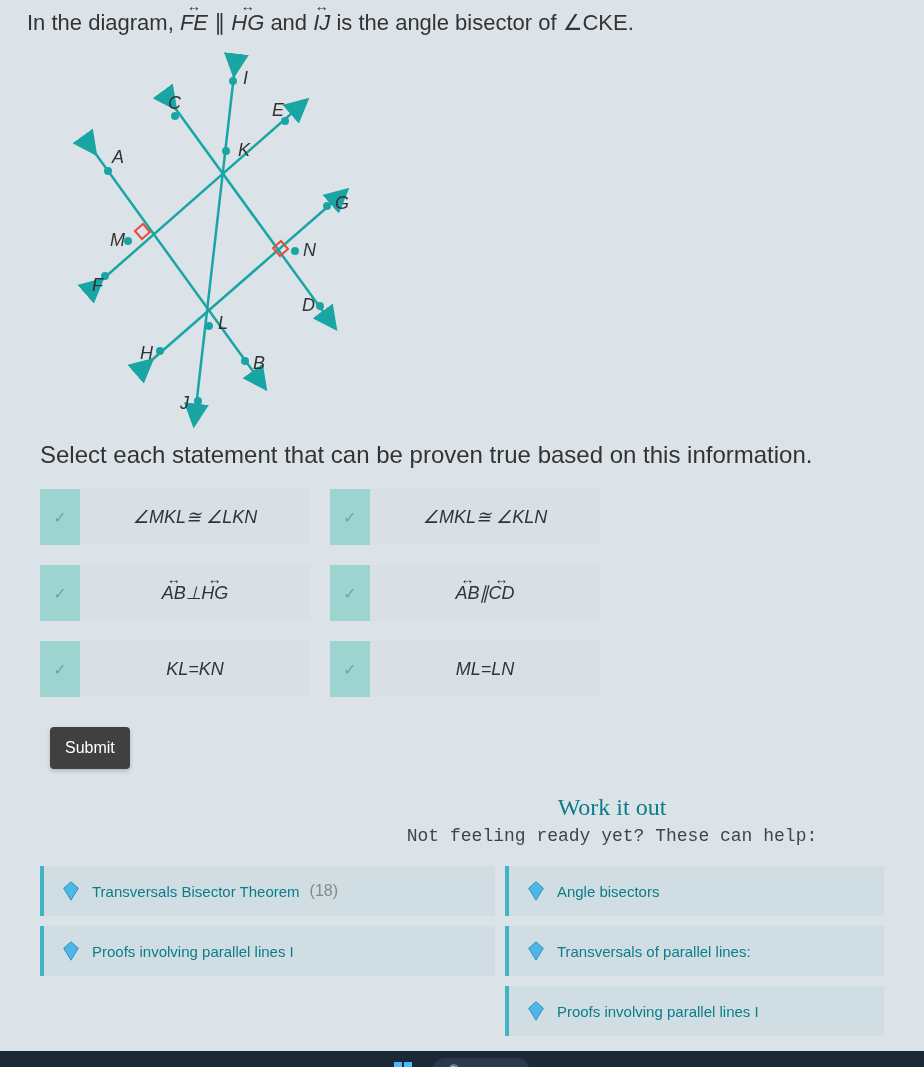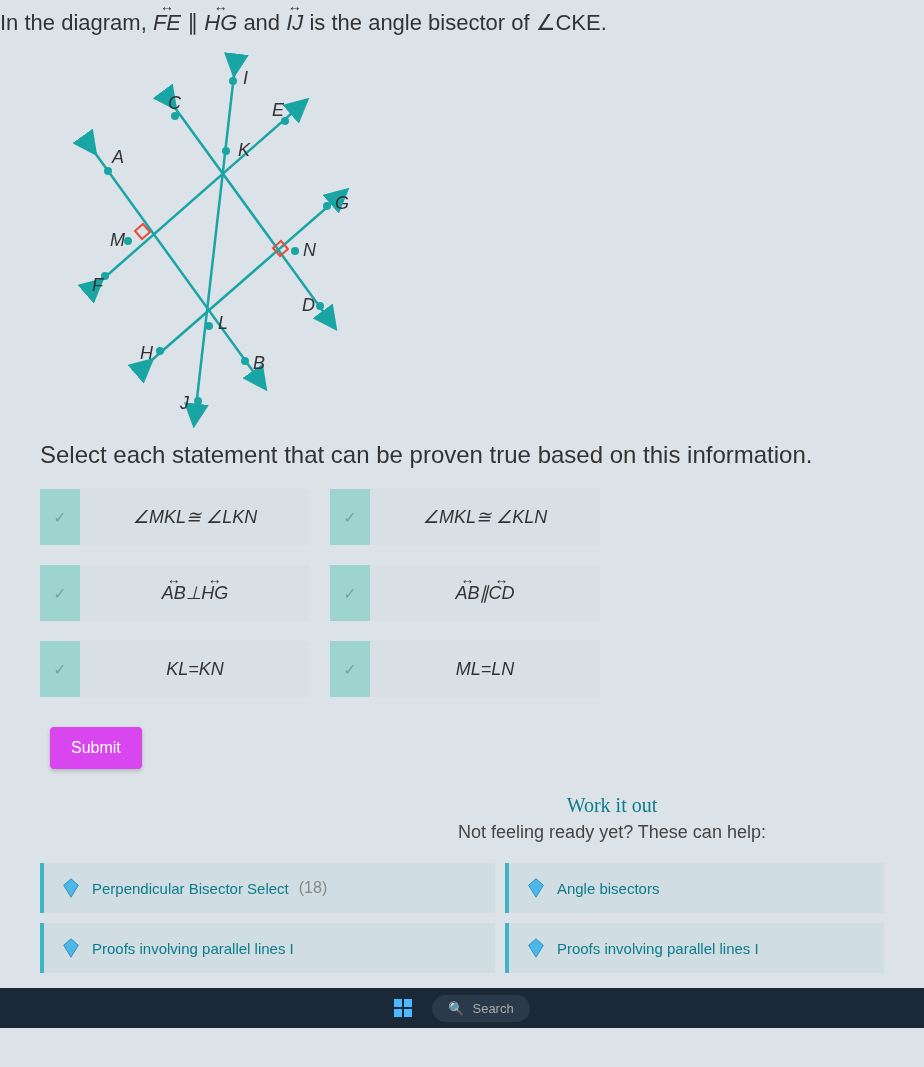--- a/index.html
+++ b/index.html
@@ -5,21 +5,21 @@
   * { box-sizing: border-box; margin: 0; padding: 0; }
   body {
     font-family: Arial, sans-serif;
     background: #dce3e8;
     color: #333;
     width: 924px;
     padding: 10px 0 0 0;
   }
   .question {
     font-size: 22px;
-    padding: 0 10px 15px 0;
+    padding: 0 10px 15px 27px;
     color: #333;
   }
   .diagram-area {
     width: 380px;
     height: 380px;
     margin-left: 40px;
     position: relative;
   }
   .instruction {
     font-size: 24px;
@@ -65,47 +65,48 @@
     content: "↔";
     position: absolute;
     top: -12px;
     left: 50%;
     transform: translateX(-50%);
     font-size: 14px;
     font-style: normal;
   }
   .submit-btn {
     margin-left: 50px;
-    background: #d946ef;
+    background: #404040;
     color: white;
     border: none;
-    padding: 12px 21px;
+    padding: 12px 15px;
     font-size: 16px;
     border-radius: 4px;
     cursor: pointer;
     box-shadow: 0 2px 4px rgba(0,0,0,0.2);
   }
   .work-out {
     margin-top: 25px;
     padding: 0 40px;
   }
   .work-title {
     color: #0b7d8a;
-    font-size: 20px;
+    font-size: 24px;
     text-align: center;
     margin-left: 300px;
     font-family: Georgia, serif;
   }
   .work-sub {
     color: #444;
     font-size: 18px;
     text-align: center;
     margin-left: 300px;
     margin-top: 5px;
     margin-bottom: 20px;
+    font-family: Liberation Mono, monospace;
   }
   .help-links {
     display: flex;
     gap: 10px;
     flex-wrap: wrap;
   }
   .help-col {
     display: flex;
     flex-direction: column;
     gap: 10px;
@@ -264,36 +265,42 @@
 
 <div class="work-out">
   <div class="work-title">Work it out</div>
   <div class="work-sub">Not feeling ready yet? These can help:</div>
   <div class="help-links">
     <div class="help-col left">
       <div class="help-link">
         <svg class="gem" viewBox="0 0 24 24">
             <path d="M12 2 L20 9 L12 22 L4 9 Z" fill="#4db8e8" stroke="#2a8db8"></path>
           </svg>
-        <span>Perpendicular Bisector Select</span>
+        <span>Transversals Bisector Theorem</span>
         <span class="count">(18)</span>
       </div>
       <div class="help-link">
         <svg class="gem" viewBox="0 0 24 24">
             <path d="M12 2 L20 9 L12 22 L4 9 Z" fill="#4db8e8" stroke="#2a8db8"></path>
           </svg>
         <span>Proofs involving parallel lines I</span>
       </div>
     </div>
     <div class="help-col right">
       <div class="help-link">
         <svg class="gem" viewBox="0 0 24 24">
             <path d="M12 2 L20 9 L12 22 L4 9 Z" fill="#4db8e8" stroke="#2a8db8"></path>
           </svg>
         <span>Angle bisectors</span>
+      </div>
+      <div class="help-link">
+        <svg class="gem" viewBox="0 0 24 24">
+            <path d="M12 2 L20 9 L12 22 L4 9 Z" fill="#4db8e8" stroke="#2a8db8"></path>
+          </svg>
+        <span>Transversals of parallel lines:</span>
       </div>
       <div class="help-link">
         <svg class="gem" viewBox="0 0 24 24">
             <path d="M12 2 L20 9 L12 22 L4 9 Z" fill="#4db8e8" stroke="#2a8db8"></path>
           </svg>
         <span>Proofs involving parallel lines I</span>
       </div>
     </div>
   </div>
 </div>

